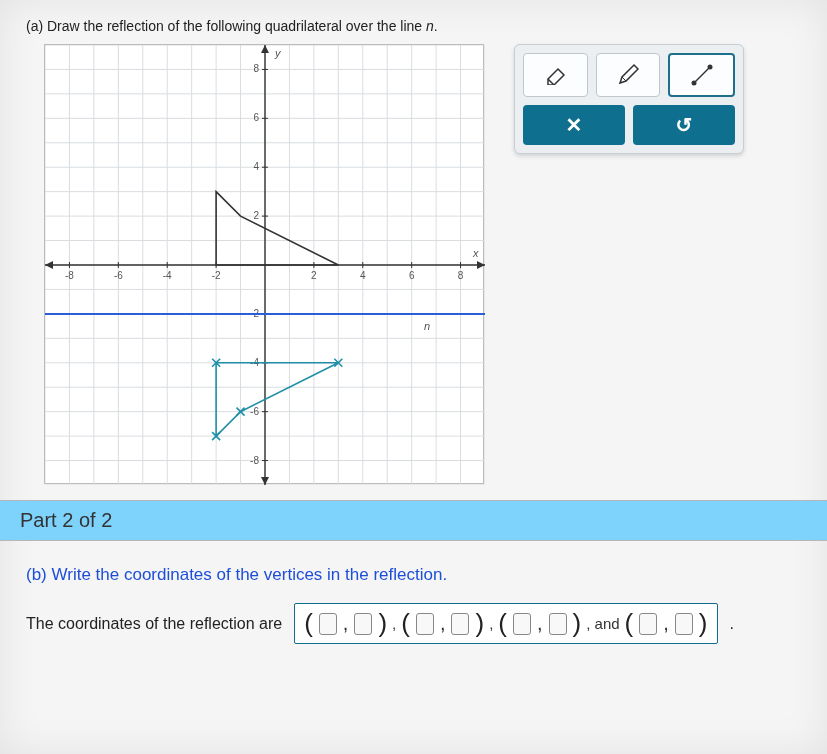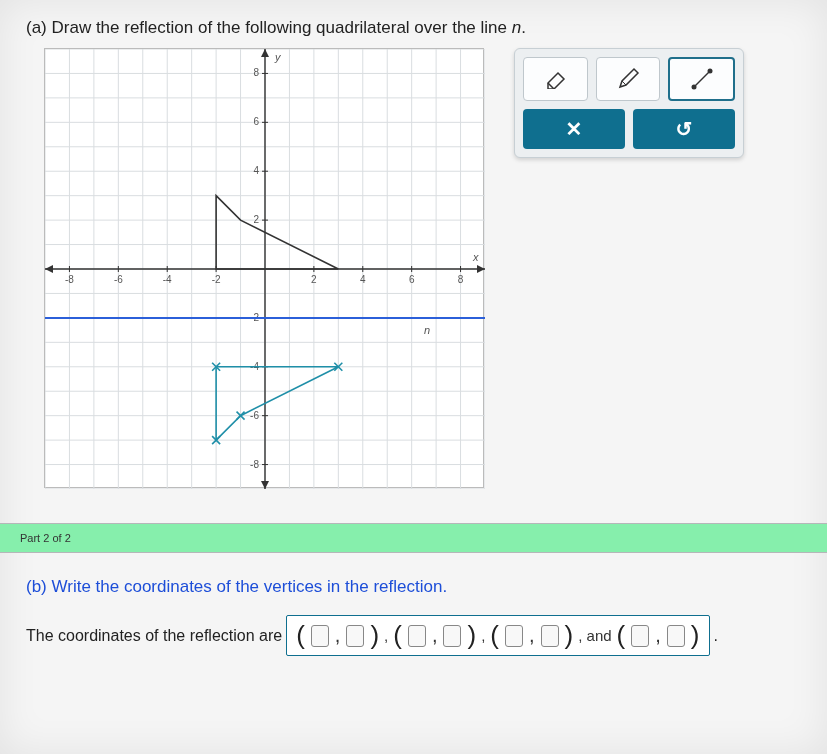--- a/index.html
+++ b/index.html
@@ -13,21 +13,21 @@
   }
   .page {
     background: #f5f5f5;
     width: 100%;
     height: 100%;
     position: relative;
     box-shadow: inset 0 0 40px rgba(0,0,0,0.08);
   }
   .question-a {
     padding: 18px 20px 10px 26px;
-    font-size: 17px;
+    font-size: 14px;
     color: #222;
   }
   .question-a .italic { font-style: italic; }
   .graph-tools-row {
     display: flex;
     align-items: flex-start;
     gap: 30px;
     padding-left: 44px;
   }
   .graph-wrap {
@@ -76,41 +76,41 @@
     border: none;
     border-radius: 4px;
     display: flex;
     align-items: center;
     justify-content: center;
     cursor: pointer;
     font-size: 20px;
     font-weight: bold;
   }
   .part-header {
-    margin-top: 35px;
-    background: #86efac;
+    margin-top: 16px;
+    background: #7dd3fc;
     border-top: 1px solid #b5b7b9;
     border-bottom: 1px solid #b5b7b9;
     padding: 8px 20px;
-    font-size: 11px;
+    font-size: 20px;
     color: #333;
   }
   .question-b {
     padding: 24px 24px 10px 26px;
     font-size: 17px;
     color: #1d4ed8;
   }
   .answer-line {
     padding: 8px 24px 10px 26px;
     font-size: 16px;
     color: #222;
     display: flex;
     align-items: center;
     flex-wrap: wrap;
-    gap: 4px;
+    gap: 12px;
   }
   .coord-box {
     display: inline-flex;
     align-items: center;
     border: 1.5px solid #0f6f8f;
     border-radius: 2px;
     padding: 4px 6px;
     background: #fff;
     font-size: 20px;
     color: #333;

